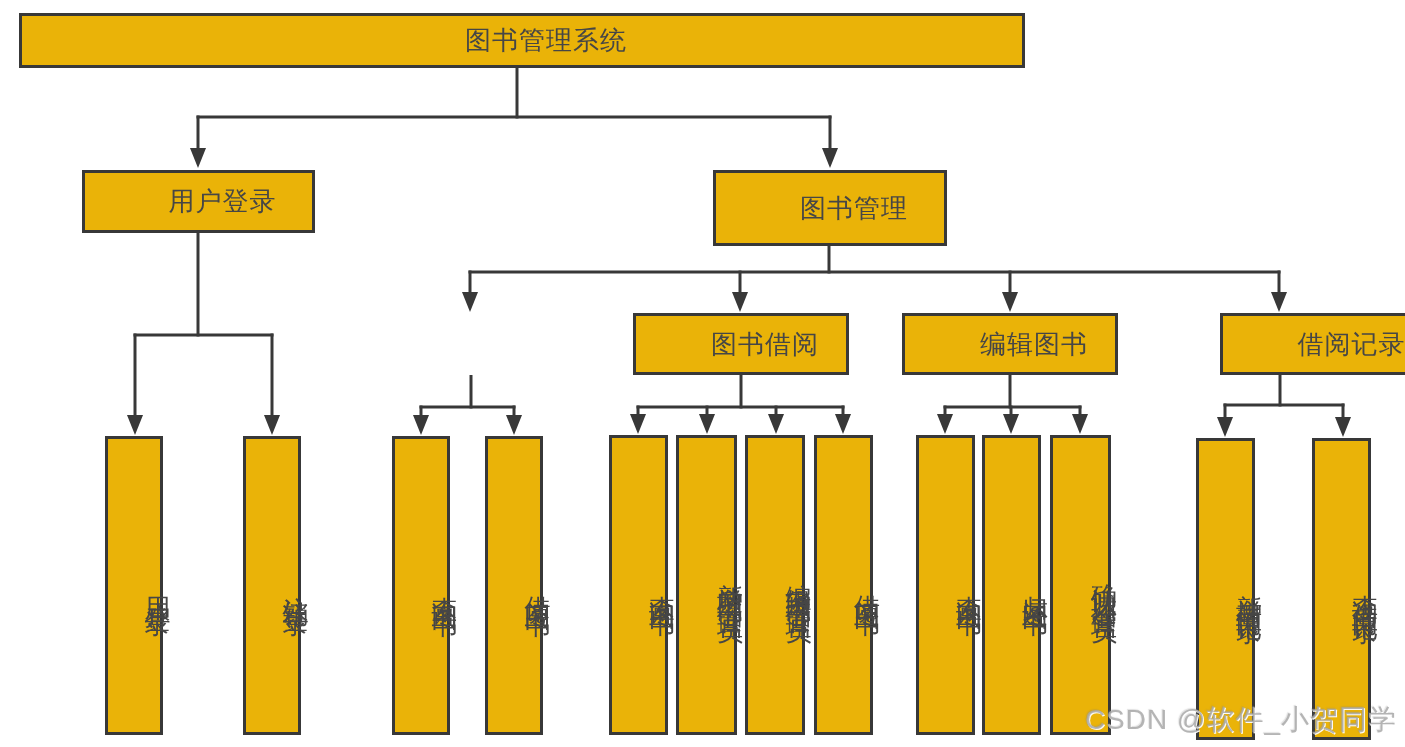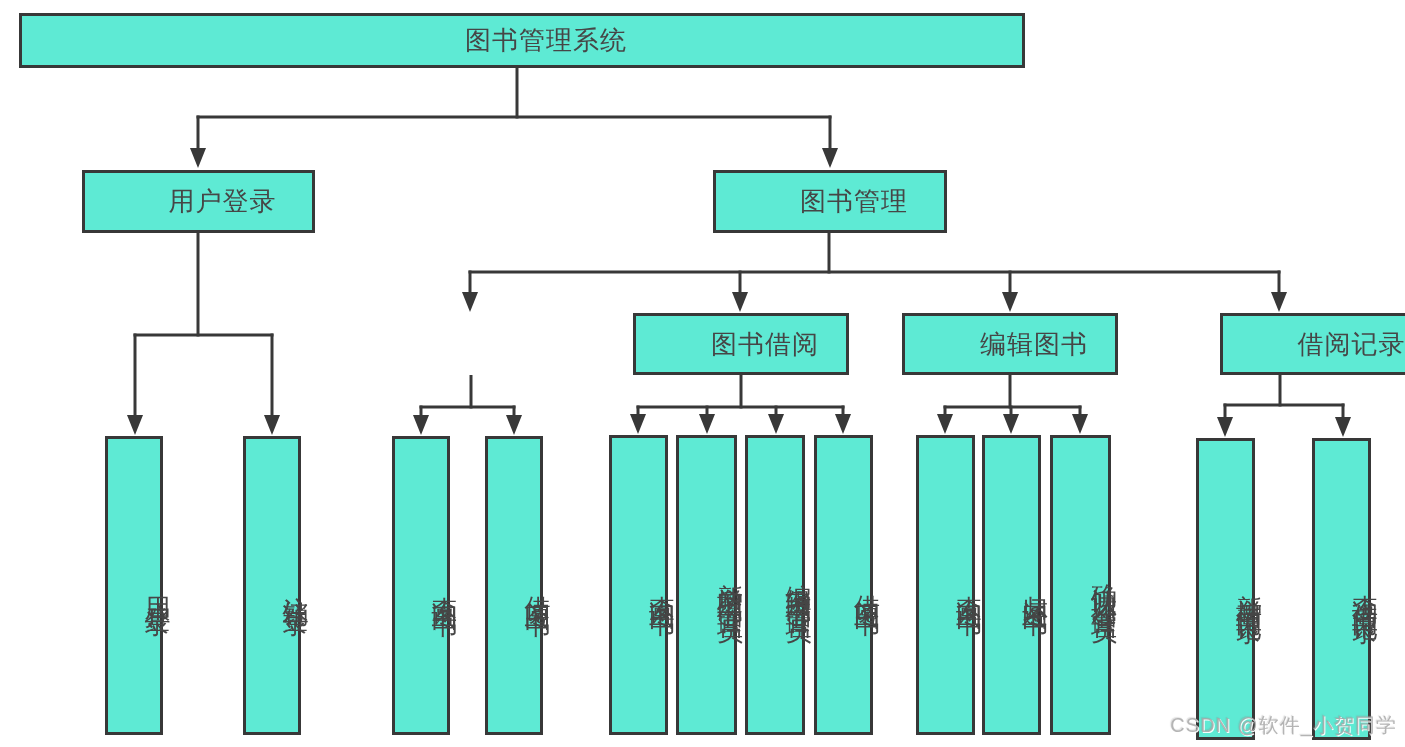--- a/index.html
+++ b/index.html
@@ -8,21 +8,21 @@
     width:1405px; height:747px;
     background:#ffffff;
     font-family:"Liberation Sans", sans-serif;
     overflow:hidden;
   }
   svg.connectors { position:absolute; left:0; top:0; z-index:1; }
   .node {
     position:absolute;
     box-sizing:border-box;
     border:3px solid #383838;
-    background:#5eead4;
+    background:#eab308;
     display:flex;
     align-items:center;
     justify-content:center;
     z-index:2;
     color:#464646;
     padding-left:48px;
   }
   .hlabel {
     font-size:26px;
     letter-spacing:1px;
@@ -36,21 +36,21 @@
     letter-spacing:5px;
     line-height:1;
     color:#464646;
     white-space:nowrap;
   }
   .watermark {
     position:absolute;
     right:8px;
     bottom:8px;
     z-index:3;
-    font-size:20px;
+    font-size:28px;
     letter-spacing:1px;
     color:rgba(168,168,168,0.85);
     text-shadow:1px 1px 0 rgba(255,255,255,0.95), -1px -1px 1px rgba(130,130,130,0.25);
     white-space:nowrap;
   }
 </style>
 </head>
 <body>
 
 <div class="canvas">
@@ -121,21 +121,21 @@
     </g>
   </svg>
 
   <div class="node" style="left:19px; top:13px; width:1006px; height:55px;">
     <span class="hlabel">图书管理系统</span>
   </div>
 
   <div class="node" style="left:82px; top:170px; width:233px; height:63px;">
     <span class="hlabel">用户登录</span>
   </div>
-  <div class="node" style="left:713px; top:170px; width:234px; height:63px;">
+  <div class="node" style="left:713px; top:170px; width:234px; height:76px;">
     <span class="hlabel">图书管理</span>
   </div>
 
   <div class="node" style="left:633px; top:313px; width:216px; height:62px;">
     <span class="hlabel">图书借阅</span>
   </div>
   <div class="node" style="left:902px; top:313px; width:216px; height:62px;">
     <span class="hlabel">编辑图书</span>
   </div>
   <div class="node" style="left:1172px; top:313px; width:215px; height:62px;margin-left:48px;">

